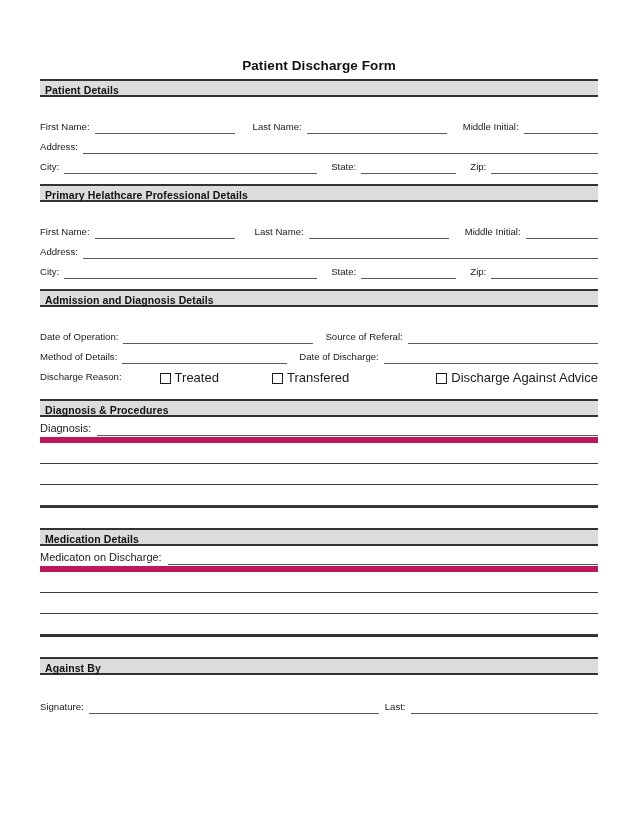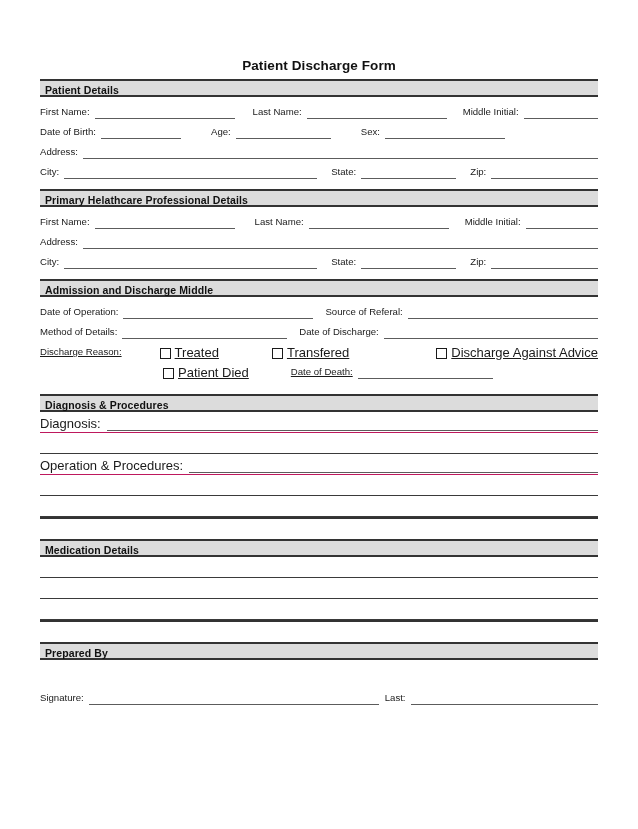--- a/index.html
+++ b/index.html
@@ -40,21 +40,21 @@
     font-size: 10.5px;
     font-weight: bold;
     color: #111;
     padding: 3px 0 3px 5px;
     box-sizing: border-box;
     height: 18px;
     line-height: 12px;
     letter-spacing: 0.1px;
   }
   .rows {
-    padding-top: 2px;
+    padding-top: 17px;
   }
   .row {
     display: flex;
     align-items: flex-end;
     height: 20px;
     font-size: 9.6px;
     color: #1a1a1a;
     white-space: nowrap;
   }
   .lbl {
@@ -74,22 +74,22 @@
 
   
   .ruled {
     border-bottom: 1px solid #3a3a3a;
     height: 20px;
   }
   .ruled-row {
     display: flex;
     align-items: flex-end;
     height: 20px;
-    font-size: 13px;
-    border-bottom: 1px solid #be185d;
+    font-size: 11px;
+    border-bottom: 6px solid #be185d;
     white-space: nowrap;
   }
   .ruled-row .lbl { padding-bottom: 2px; }
   .ruled-row .under {
     flex: 1 1 auto;
     border-bottom: 1px solid #5c5c5c;
     height: 13px;
     margin-left: 6px;
     margin-bottom: 1px;
   }
@@ -113,21 +113,20 @@
     align-items: center;
     font-size: 13px;
     line-height: 12px;
   }
   .checkrow {
     display: flex;
     align-items: flex-end;
     height: 20px;
     font-size: 9.6px;
     white-space: nowrap;
-    text-decoration: underline;
   }
   .spacer-sm { height: 4px; }
   .spacer-md { height: 9px; }
   .spacer-lg { height: 14px; }
 </style>
 </head>
 <body>
 
 <div class="page">
 
@@ -141,30 +140,20 @@
         <span class="lbl">First Name:</span>
         <span class="fill" style="width:140px"></span>
         <span class="gap" style="width:18px"></span>
         <span class="lbl">Last Name:</span>
         <span class="fill" style="width:140px"></span>
         <span class="gap" style="width:16px"></span>
         <span class="lbl">Middle Initial:</span>
         <span class="fill grow"></span>
       </div>
 
-      <div class="row">
-        <span class="lbl">Date of Birth:</span>
-        <span class="fill" style="width:80px"></span>
-        <span class="gap" style="width:30px"></span>
-        <span class="lbl">Age:</span>
-        <span class="fill" style="width:95px"></span>
-        <span class="gap" style="width:30px"></span>
-        <span class="lbl">Sex:</span>
-        <span class="fill" style="width:120px"></span>
-      </div>
 
       <div class="row">
         <span class="lbl">Address:</span>
         <span class="fill grow"></span>
       </div>
 
       <div class="row">
         <span class="lbl">City:</span>
         <span class="fill" style="width:253px"></span>
         <span class="gap" style="width:14px"></span>
@@ -211,21 +200,21 @@
         <span class="lbl">Zip:</span>
         <span class="fill grow"></span>
       </div>
 
     </div>
   </div>
 
   <div class="spacer-sm"></div>
 
   <div class="section">
-    <div class="section-header">Admission and Discharge Middle</div>
+    <div class="section-header">Admission and Diagnosis Details</div>
     <div class="rows">
 
       <div class="row">
         <span class="lbl">Date of Operation:</span>
         <span class="fill" style="width:190px"></span>
         <span class="gap" style="width:12px"></span>
         <span class="lbl">Source of Referal:</span>
         <span class="fill grow"></span>
       </div>
 
@@ -249,70 +238,60 @@
           <span class="cb"></span>
           <span>Transfered</span>
         </span>
         <span class="gap grow"></span>
         <span class="cb-item">
           <span class="cb"></span>
           <span>Discharge Against Advice</span>
         </span>
       </div>
 
-      <div class="checkrow">
-        <span class="gap" style="width:123px"></span>
-        <span class="cb-item">
-          <span class="cb"></span>
-          <span>Patient Died</span>
-        </span>
-        <span class="gap" style="width:42px"></span>
-        <span class="lbl">Date of Death:</span>
-        <span class="fill" style="width:135px"></span>
-      </div>
 
     </div>
   </div>
 
   <div class="spacer-md"></div>
 
   <div class="section">
     <div class="section-header">Diagnosis &amp; Procedures</div>
 
     <div class="ruled-row">
       <span class="lbl">Diagnosis:</span>
       <span class="under"></span>
     </div>
     <div class="ruled"></div>
 
+    <div class="ruled"></div>
+    <div class="ruled"></div>
+    <div class="thickline"></div>
+  </div>
+
+  <div class="spacer-lg"></div>
+
+  <div class="section">
+    <div class="section-header">Medication Details</div>
+
     <div class="ruled-row">
-      <span class="lbl">Operation &amp; Procedures:</span>
+      <span class="lbl">Medicaton on Discharge:</span>
       <span class="under"></span>
     </div>
     <div class="ruled"></div>
     <div class="ruled"></div>
+    <div class="ruled"></div>
     <div class="thickline"></div>
   </div>
 
   <div class="spacer-lg"></div>
 
   <div class="section">
-    <div class="section-header">Medication Details</div>
-
-    <div class="ruled"></div>
-    <div class="ruled"></div>
-    <div class="ruled"></div>
-    <div class="thickline"></div>
-  </div>
-
-  <div class="spacer-lg"></div>
-
-  <div class="section">
-    <div class="section-header">Prepared By</div>
-    <div class="rows" style="padding-top:25px">
+    <div class="section-header">Against By</div>
+    <div class="rows" style="padding-top:19px">
 
       <div class="row">
         <span class="lbl">Signature:</span>
         <span class="fill" style="width:290px"></span>
         <span class="gap" style="width:6px"></span>
         <span class="lbl">Last:</span>
         <span class="fill grow"></span>
       </div>
 
 

